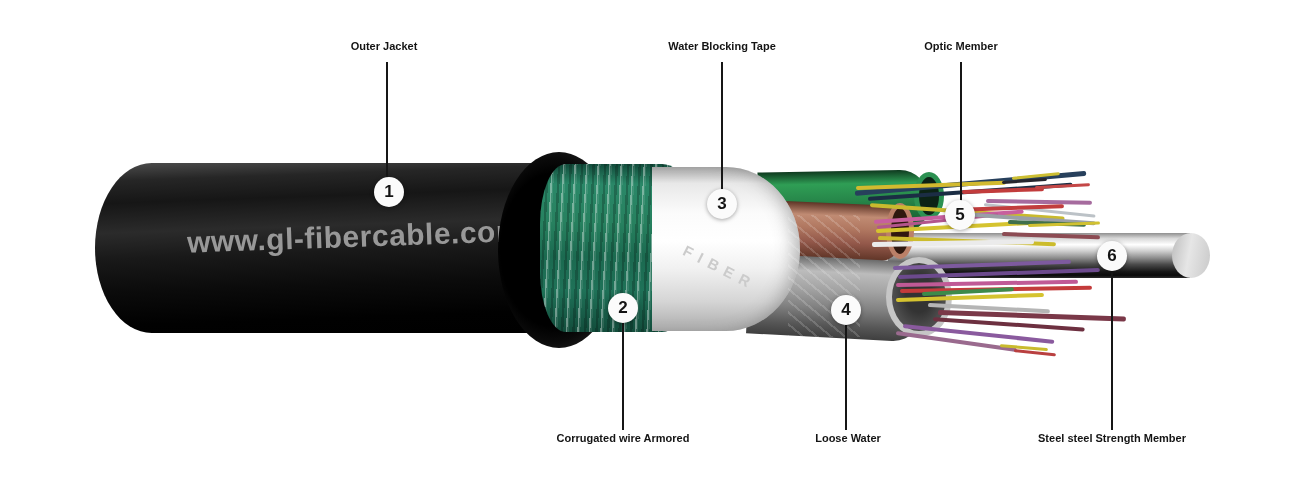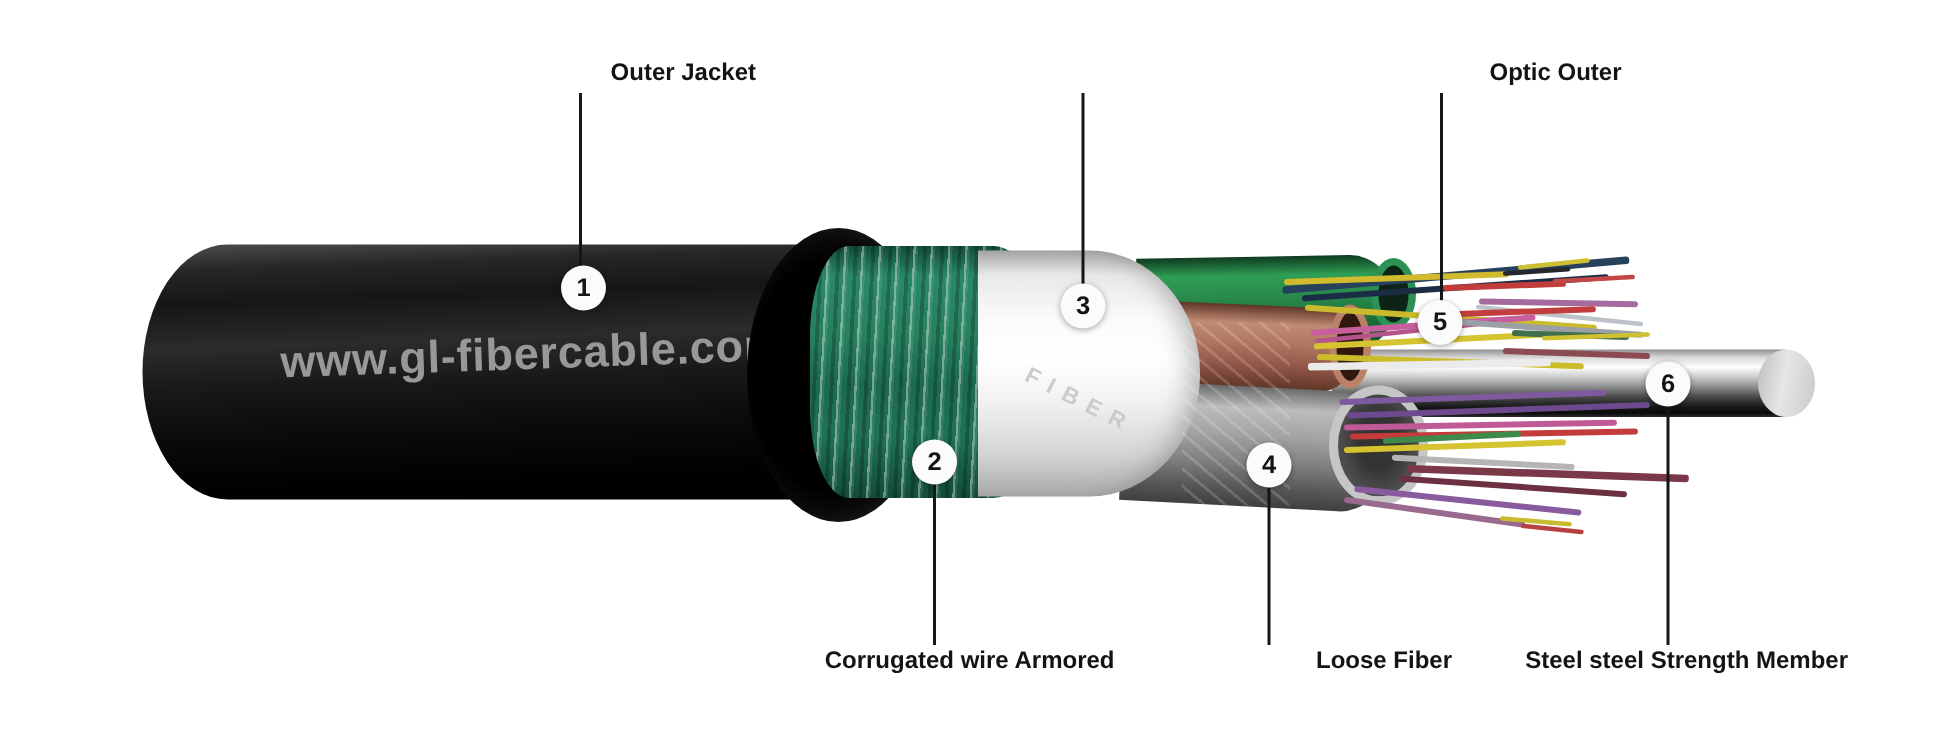--- a/index.html
+++ b/index.html
@@ -96,22 +96,22 @@
     display:flex;align-items:center;justify-content:center;
     box-shadow:0 1px 4px rgba(0,0,0,0.35);
   }
   #badge-1{left:374px;top:177px;}
   #badge-2{left:608px;top:293px;}
   #badge-3{left:707px;top:189px;}
   #badge-4{left:831px;top:295px;}
   #badge-5{left:945px;top:200px;}
   #badge-6{left:1097px;top:241px;}
   .part-label{
-    position:absolute;width:240px;text-align:right;
-    font-size:16px;font-weight:bold;color:#141414;white-space:nowrap;
+    position:absolute;width:240px;text-align:center;
+    font-size:11px;font-weight:bold;color:#141414;white-space:nowrap;
   }
   #label-1{left:264px;top:40px;}
   #label-2{left:503px;top:432px;}
   #label-3{left:602px;top:40px;}
   #label-4{left:728px;top:432px;}
   #label-5{left:841px;top:40px;}
   #label-6{left:992px;top:432px;}
 </style>
 </head>
 <body>
@@ -184,17 +184,18 @@
 
   <div class="badge" id="badge-1">1</div>
   <div class="badge" id="badge-2">2</div>
   <div class="badge" id="badge-3">3</div>
   <div class="badge" id="badge-4">4</div>
   <div class="badge" id="badge-5">5</div>
   <div class="badge" id="badge-6">6</div>
 
   <div class="part-label" id="label-1">Outer Jacket</div>
   <div class="part-label" id="label-2">Corrugated wire Armored</div>
-  <div class="part-label" id="label-4">Loose Fiber</div>
-  <div class="part-label" id="label-5">Optic Outer</div>
+  <div class="part-label" id="label-3">Water Blocking Tape</div>
+  <div class="part-label" id="label-4">Loose Water</div>
+  <div class="part-label" id="label-5">Optic Member</div>
   <div class="part-label" id="label-6">Steel steel Strength Member</div>
 
 </div>
 
 </body></html>

